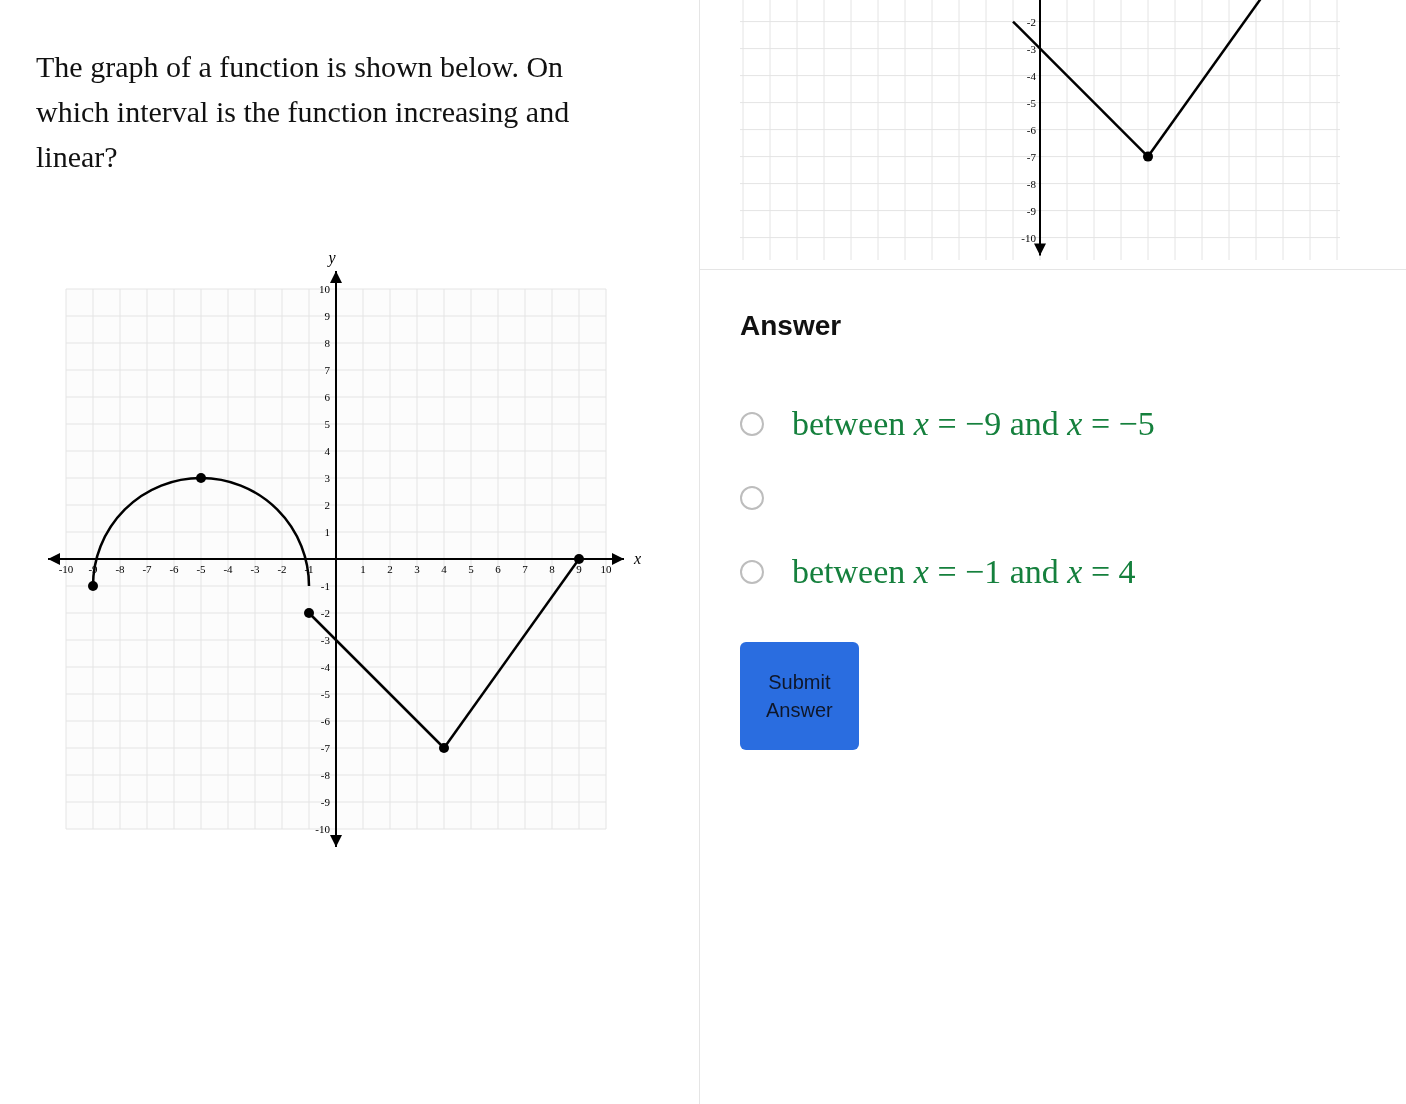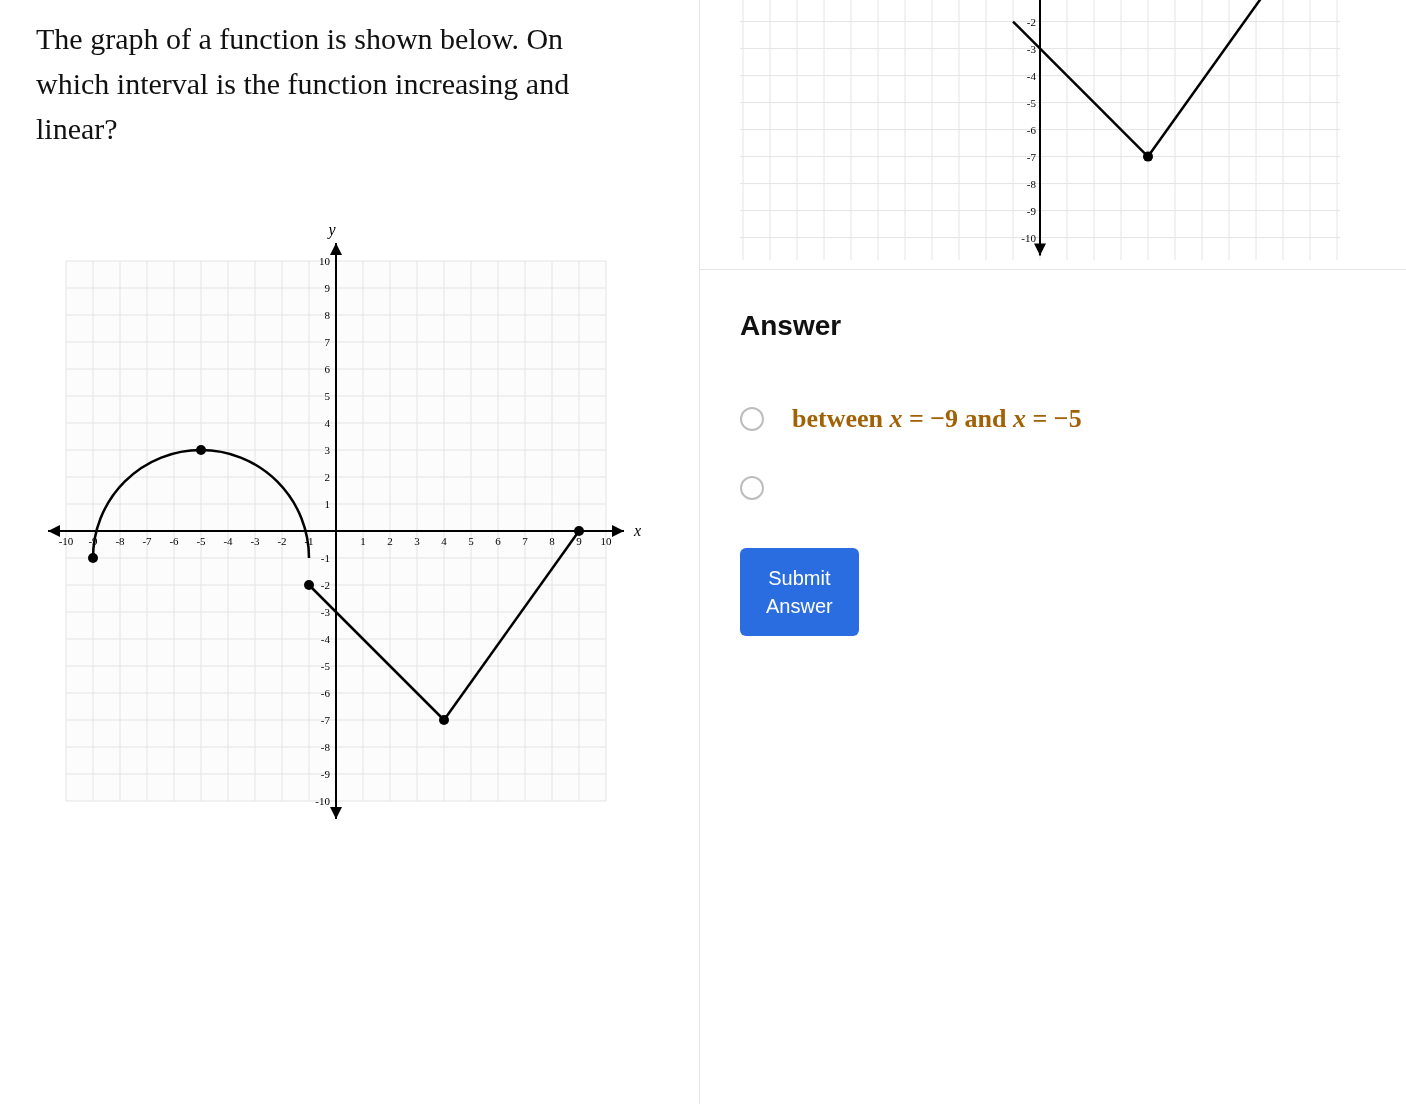--- a/index.html
+++ b/index.html
@@ -6,21 +6,21 @@
   body {
     font-family: Georgia, 'Times New Roman', serif;
     background: #fff;
     width: 1406px;
     height: 1104px;
     display: flex;
     overflow: hidden;
   }
   .left-col {
     width: 700px;
-    padding: 16px 20px 20px 36px;
+    padding: 44px 20px 20px 36px;
     border-right: 1px solid #e5e5e5;
   }
   .right-col {
     flex: 1;
     display: flex;
     flex-direction: column;
   }
   .question {
     font-size: 30px;
     line-height: 1.5;
@@ -58,35 +58,34 @@
   }
   .radio {
     width: 24px;
     height: 24px;
     border: 2px solid #bdbdbd;
     border-radius: 50%;
     margin-right: 28px;
     flex-shrink: 0;
   }
   .choice-text {
-    font-size: 26px;
+    font-size: 34px;
     line-height: 1.3;
-    color: #a16207;
+    color: #15803d;
     white-space: nowrap;
-    font-weight: bold;
   }
   .math { font-style: italic; font-family: Georgia, serif; }
   .submit-btn {
     display: inline-block;
     background: #2a6de0;
-    color: #ffffff;
+    color: #0f172a;
     font-family: 'Helvetica Neue', Arial, sans-serif;
     font-size: 20px;
     line-height: 1.4;
-    padding: 16px 26px;
+    padding: 26px 26px;
     border: none;
     border-radius: 6px;
     cursor: pointer;
     margin-top: 8px;
     text-align: center;
   }
   svg text { font-family: Georgia, serif; }
 </style>
 </head>
 <body>
@@ -256,20 +255,24 @@
     <h2 class="answer-heading">Answer</h2>
 
     <div id="choices">
         <div class="choice">
           <span class="radio"></span>
           <span class="choice-text">between <span class="math">x</span> = −9 and <span class="math">x</span> = −5</span>
         </div>
         <div class="choice">
           <span class="radio"></span>
         </div>
+        <div class="choice">
+          <span class="radio"></span>
+          <span class="choice-text">between <span class="math">x</span> = −1 and <span class="math">x</span> = 4</span>
+        </div>
       </div>
 
     <button class="submit-btn">
       <span>Submit</span><br>
       <span>Answer</span>
     </button>
   </div>
 </div>
 
 </body></html>

